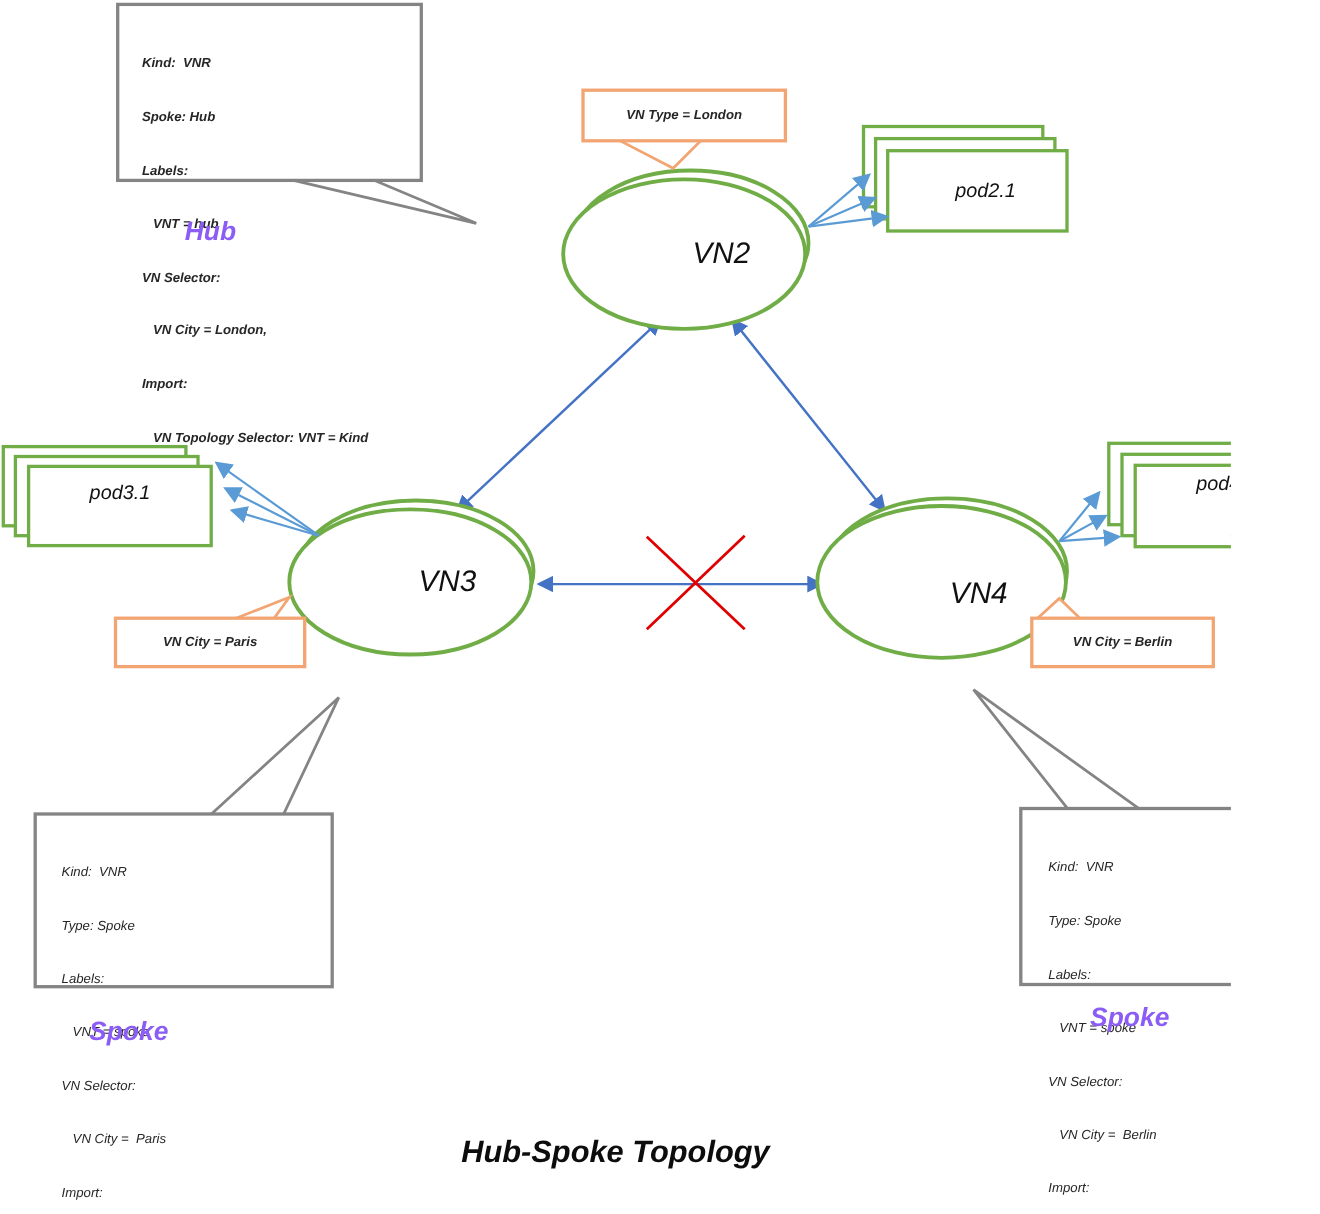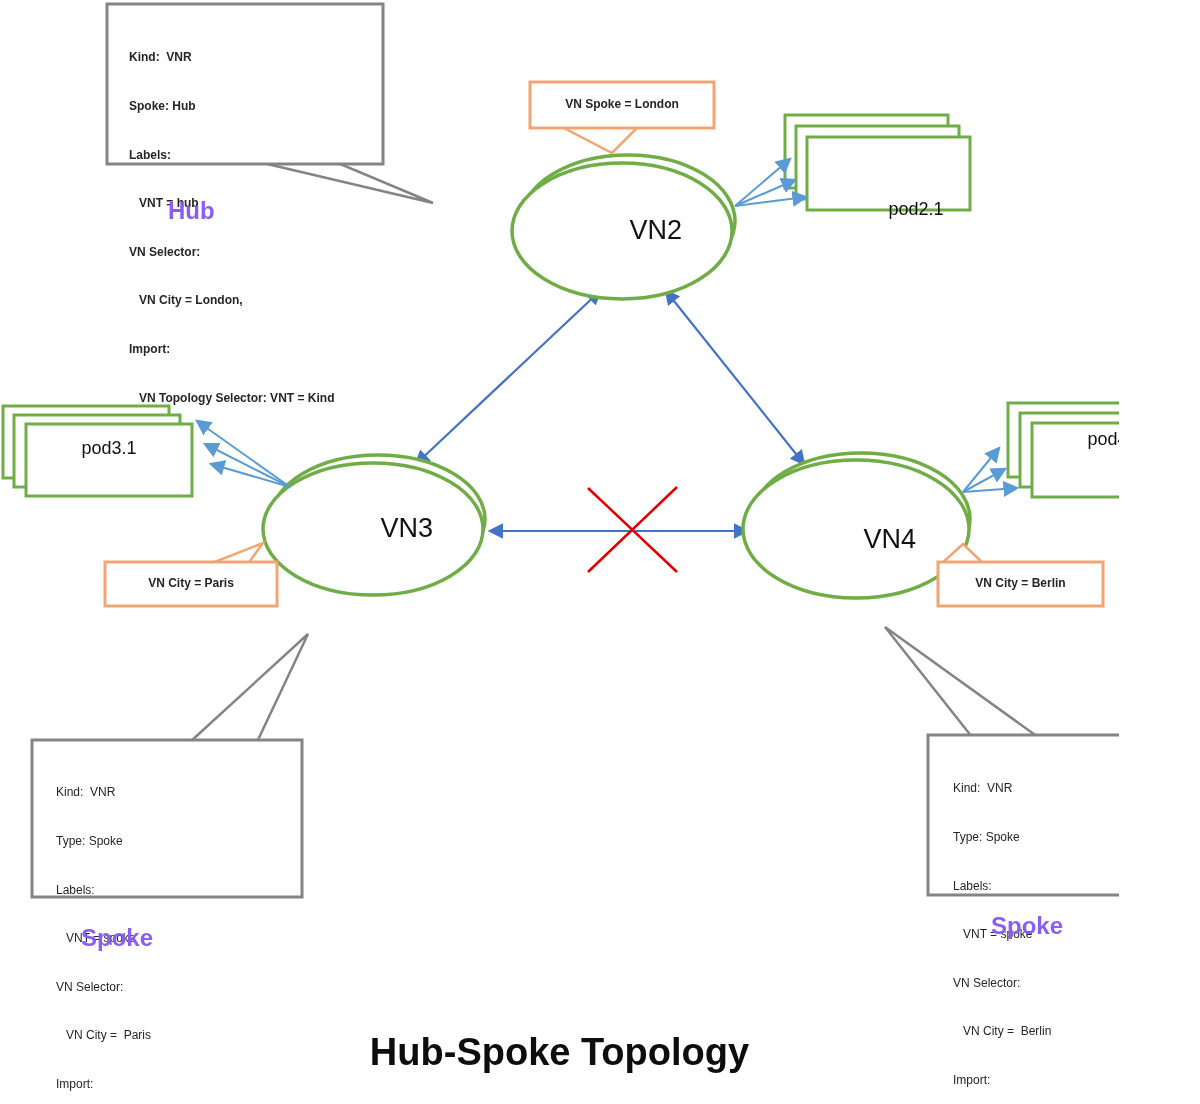--- a/index.html
+++ b/index.html
@@ -1,29 +1,29 @@
 <!DOCTYPE html>
 <html style="--green: #70AD47; --blue: #4472C4; --light_blue: #5B9BD5; --orange: #F2A572; --gray: #848484; --red: #E00000;"><head>
 <meta charset="utf-8">
 <style>
   html,body { margin:0; padding:0; background:#ffffff; }
   .canvas {
     position:relative; width:1119px; height:1104px; background:#fff;
-    font-family:"Liberation Sans", sans-serif; color:#1a1a1a; overflow:hidden;
+    font-family:"Liberation Sans", sans-serif; color:#1a1a1a; overflow:hidden;font-style:italic;
   }
   svg.layer { position:absolute; left:0; top:0; }
   .txt { position:absolute; }
   .callout-lines { font-size:12px; line-height:16.2px; white-space:pre; color:#262626; }
   .callout-lines.bold div { font-weight:bold; }
   .role-label { font-size:24px; font-weight:600; text-align:left; color:#8b5cf6; }
   .vn-label   { font-size:27px; font-weight:500; text-align:right; color:#111; }
   .pod-label  { font-size:18px; font-weight:400; text-align:center; color:#111; }
   .city-label { font-size:12px; font-weight:bold; text-align:center; color:#262626; }
   .title { position:absolute; left:0; right:0; top:1031px; text-align:center;
-           font-size:38px; font-weight:600; color:#0d0d0d; }
+           font-size:28px; font-weight:600; color:#0d0d0d; }
   
   .green-shape  { stroke:var(--green,#70AD47);  fill:#fff; }
   .gray-shape   { stroke:var(--gray,#848484);   fill:#fff; }
   .orange-shape { stroke:var(--orange,#F2A572); fill:#fff; }
   .blue-line    { stroke:var(--blue,#4472C4);   fill:none; }
   .lblue-line   { stroke:var(--light_blue,#5B9BD5); fill:none; }
   .red-line     { stroke:var(--red,#E00000);    fill:none; }
   .fill-blue    { fill:var(--blue,#4472C4); }
   .fill-lblue   { fill:var(--light_blue,#5B9BD5); }
 </style>
@@ -157,27 +157,27 @@
     <div>Type: Spoke</div>
     <div>Labels:</div>
     <div>   VNT = spoke</div>
     <div>VN Selector:</div>
     <div>   VN City =  Berlin</div>
     <div>Import:</div>
     
   </div>
   <div class="txt role-label" style="left:991px; top:912px; width:120px;">Spoke</div>
 
-  <div class="txt city-label" style="left:530px; top:97px;  width:184px;">VN Spoke = London</div>
+  <div class="txt city-label" style="left:530px; top:97px;  width:184px;">VN Type = London</div>
   <div class="txt city-label" style="left:105px; top:576px; width:172px;">VN City = Paris</div>
   <div class="txt city-label" style="left:938px; top:576px; width:165px;">VN City = Berlin</div>
 
   <div class="txt vn-label" style="left:562px; top:215px; width:120px;">VN2</div>
   <div class="txt vn-label" style="left:313px; top:513px; width:120px;">VN3</div>
   <div class="txt vn-label" style="left:796px; top:524px; width:120px;">VN4</div>
 
-  <div class="txt pod-label" style="left:856px;  top:163px; width:120px;margin-top:36px;">pod2.1</div>
+  <div class="txt pod-label" style="left:836px;  top:163px; width:120px;">pod2.1</div>
   <div class="txt pod-label" style="left:49px;   top:438px; width:120px;">pod3.1</div>
   <div class="txt pod-label" style="left:1055px; top:429px; width:120px;">pod4.1</div>
 
   <div class="title">Hub-Spoke Topology</div>
 
 </div>
 
 </body></html>

